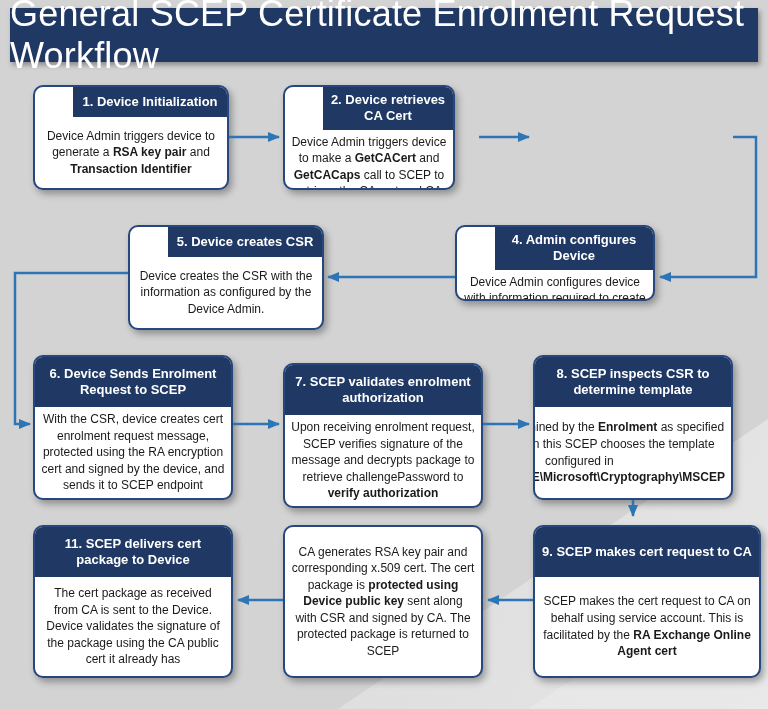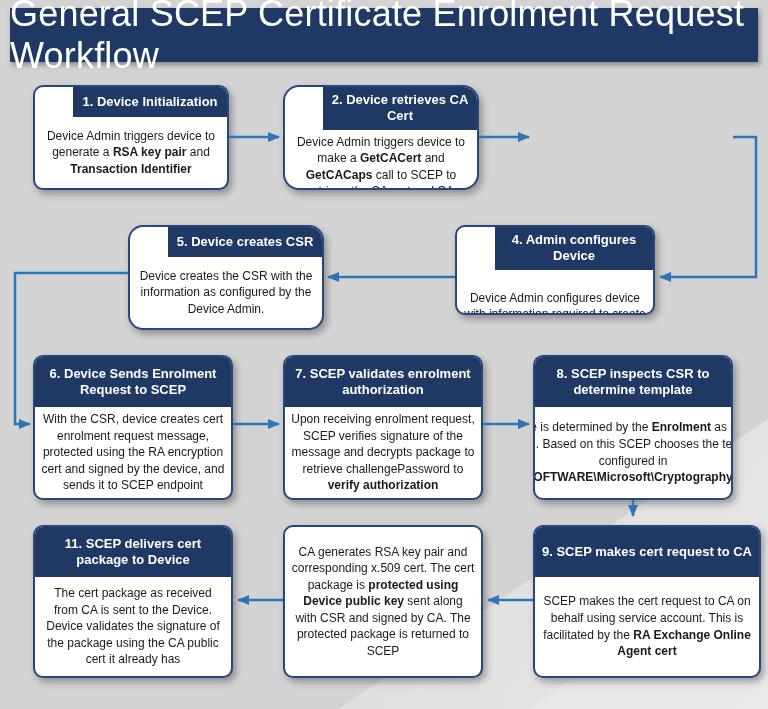--- a/index.html
+++ b/index.html
@@ -56,21 +56,21 @@
     line-height:1.25;
     text-align:center;
     display:flex; align-items:center; justify-content:center;
     padding:5px 4px;
     flex:0 0 auto;
   }
   .row34 .box-header { min-height:50px; }
   .row12 .box-header { min-height:30px;margin-left:38px; }
   .box-body {
     flex:1 1 auto;
-    display:flex; align-items:center; justify-content:center;
+    display:flex; align-items:center; justify-content:flex-end;
     text-align:center;
     font-size:12px;
     line-height:1.38;
     color: var(--body-text);
     padding:4px 6px;
   }
   .box-body b { font-weight:bold; }
   svg.connectors {
     position:absolute; inset:0; z-index:5; pointer-events:none;
   }
@@ -86,47 +86,47 @@
   <div class="corner-light2"></div>
 
   <div class="title-bar">General SCEP Certificate Enrolment Request Workflow</div>
 
   <div class="box row12" style="left:33px; top:85px; width:196px; height:105px;">
     <div class="box-header">1. Device Initialization</div>
     <div class="box-body">
         <span><span>Device Admin triggers device to generate a </span><b>RSA key pair</b><span> and </span><b>Transaction Identifier</b></span>
       </div>
   </div>
-  <div class="box row12" style="left:283px; top:85px; width:196px; height:105px;border-radius:16px;">
+  <div class="box row12" style="left:283px; top:85px; width:172px; height:105px;">
     <div class="box-header">2. Device retrieves CA Cert</div>
     <div class="box-body">
         <span><span>Device Admin triggers device to make a </span><b>GetCACert</b><span> and </span><b>GetCACaps</b><span> call to SCEP to retrieve the CA cert and CA supported capabilities.</span></span>
       </div>
   </div>
 
-  <div class="box row12" style="left:128px; top:225px; width:196px; height:105px;border-radius:15px;">
+  <div class="box row12" style="left:128px; top:225px; width:196px; height:105px;">
     <div class="box-header">5. Device creates CSR</div>
     <div class="box-body">
         <span><span>Device creates the CSR with the information as configured by the Device Admin.</span></span>
       </div>
   </div>
-  <div class="box row12" style="left:455px; top:225px; width:200px; height:90px;gap:16px;">
+  <div class="box row12" style="left:455px; top:225px; width:200px; height:76px;">
     <div class="box-header">4. Admin configures Device</div>
     <div class="box-body">
         <span><span>Device Admin configures device with information required to create the cert enrolment request.</span></span>
       </div>
   </div>
 
   <div class="box row34" style="left:33px; top:355px; width:200px; height:145px;">
     <div class="box-header">6. Device Sends Enrolment Request to SCEP</div>
     <div class="box-body">
         <span><span>With the CSR, device creates cert enrolment request message, protected using the RA encryption cert and signed by the device, and sends it to SCEP endpoint</span></span>
       </div>
   </div>
-  <div class="box row34" style="left:283px; top:355px; width:200px; height:145px;">
+  <div class="box row34" style="left:283px; top:363px; width:200px; height:145px;">
     <div class="box-header">7. SCEP validates enrolment authorization</div>
     <div class="box-body">
         <span><span>Upon receiving enrolment request, SCEP verifies signature of the message and decrypts package to retrieve challengePassword to </span><b>verify authorization</b></span>
       </div>
   </div>
   <div class="box row34" style="left:533px; top:355px; width:200px; height:145px;">
     <div class="box-header">8. SCEP inspects CSR to determine template</div>
     <div class="box-body">
         <span><span>Template is determined by the </span><b>Enrolment</b><span> as specified in CSR. Based on this SCEP chooses the template configured in </span><b>HKLM\SOFTWARE\Microsoft\Cryptography\MSCEP</b></span>
       </div>

